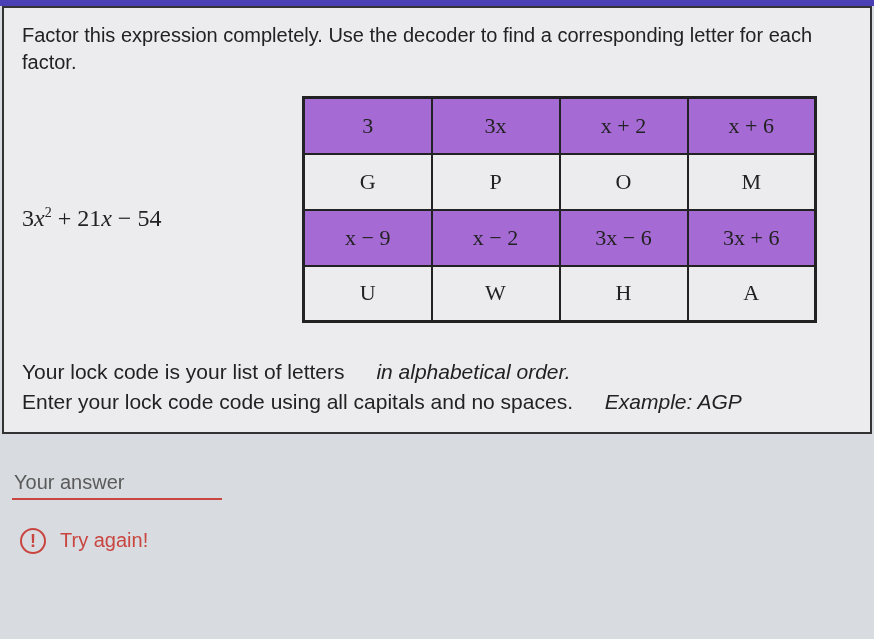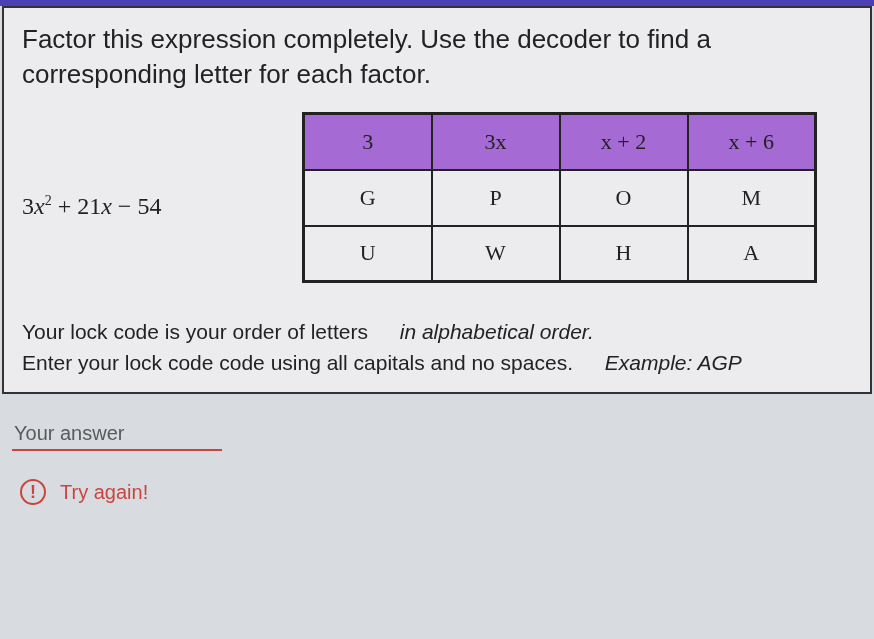--- a/index.html
+++ b/index.html
@@ -16,21 +16,21 @@
     height: 6px;
     background: #4a3fb5;
   }
   .card {
     background: #ececee;
     border: 2px solid #333;
     margin: 0 2px;
   }
   .instruction {
     padding: 14px 18px 10px 18px;
-    font-size: 26px;
+    font-size: 20px;
     color: #222;
     line-height: 1.35;
   }
   .main-row {
     display: flex;
     align-items: center;
     padding: 10px 18px 24px 18px;
   }
   .expression {
     font-size: 24px;
@@ -69,21 +69,21 @@
     line-height: 1.45;
   }
   .lock-info .italic { font-style: italic; margin-left: 26px; }
   .copyright {
     text-align: right;
     font-size: 13px;
     color: #9a9a9a;
     padding: 0 8px 4px 0;
   }
   .answer-area {
-    padding: 24px 12px 8px 12px;
+    padding: 33px 12px 8px 12px;
   }
   .answer-input {
     width: 210px;
     border: none;
     border-bottom: 2px solid #c9453f;
     background: transparent;
     font-size: 20px;
     color: #444;
     padding: 4px 2px;
     outline: none;
@@ -135,32 +135,38 @@
         <td>3x</td>
         <td>x + 2</td>
         <td>x + 6</td>
       </tr>
       <tr>
         <td>G</td>
         <td>P</td>
         <td>O</td>
         <td>M</td>
       </tr>
+      <tr class="highlight">
+        <td>x − 9</td>
+        <td>x − 2</td>
+        <td>3x − 6</td>
+        <td>3x + 6</td>
+      </tr>
       <tr>
         <td>U</td>
         <td>W</td>
         <td>H</td>
         <td>A</td>
       </tr>
     </tbody>
       </table>
   </div>
 
   <div class="lock-info">
-    <span>Your lock code is your order of letters </span><span class="italic">in alphabetical order.</span><br>
+    <span>Your lock code is your list of letters </span><span class="italic">in alphabetical order.</span><br>
     <span>Enter your lock code code using all capitals and no spaces. </span><span class="italic">Example: AGP</span>
   </div>
 </div>
 
 <div class="answer-area">
   <input class="answer-input" type="text" placeholder="Your answer" style="">
 </div>
 
 <div class="feedback">
   <div class="error-icon">!</div>

